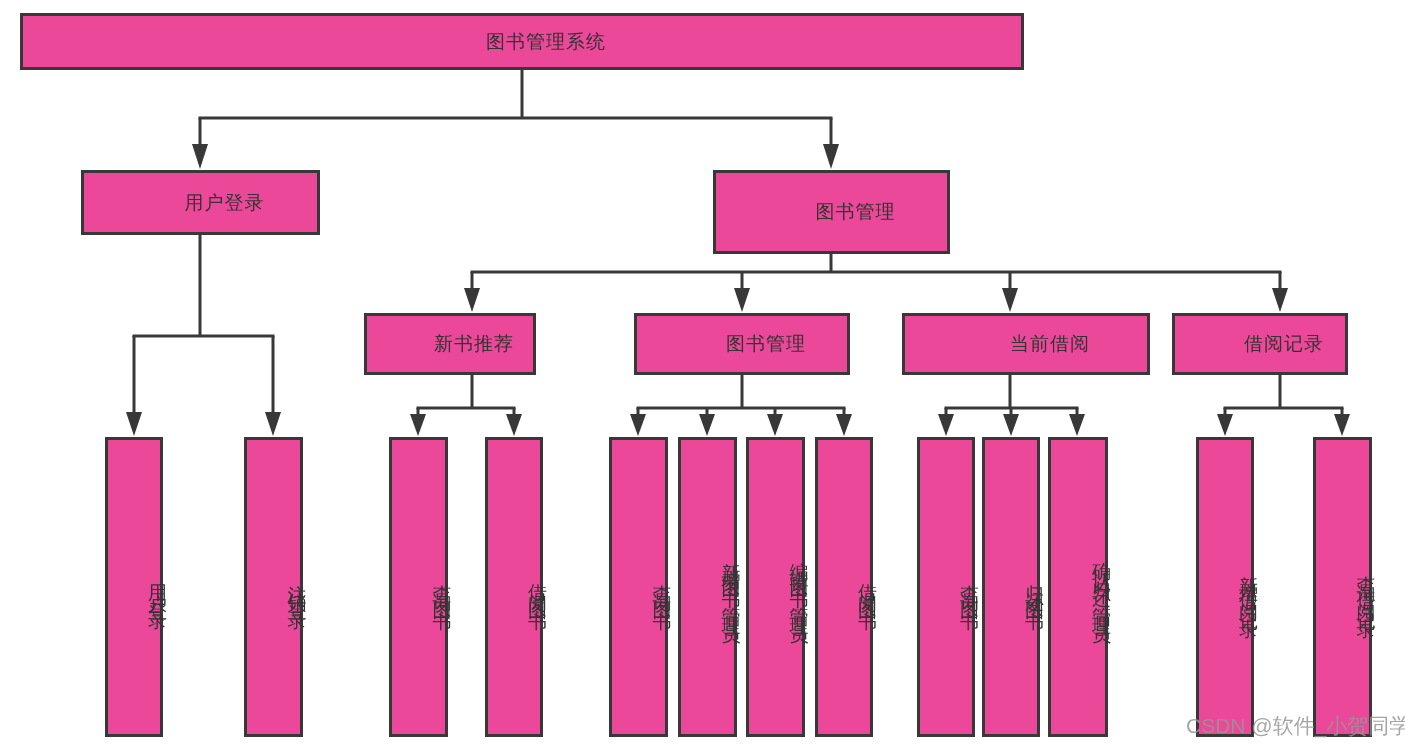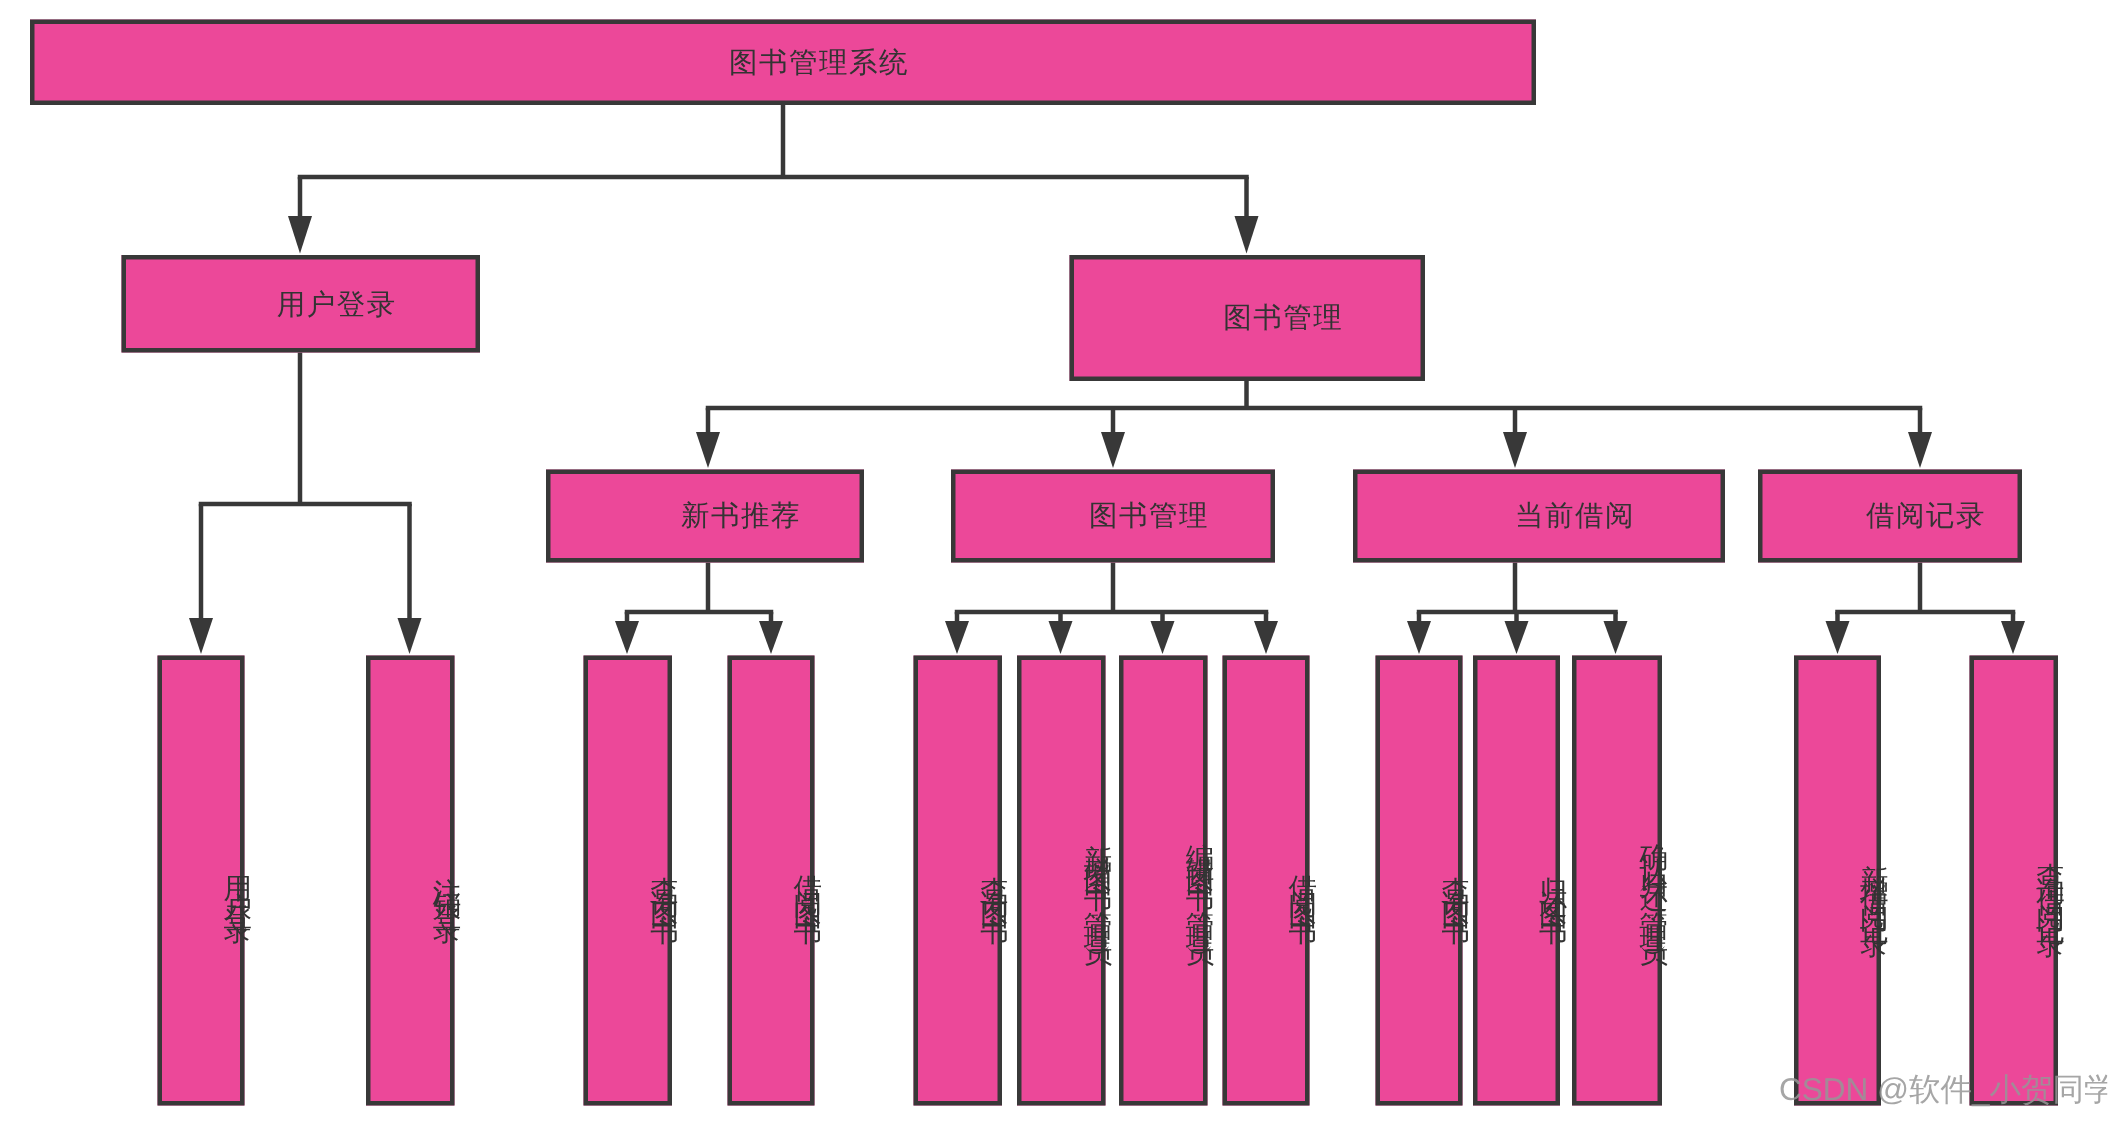--- a/index.html
+++ b/index.html
@@ -37,21 +37,21 @@
     font-size: 19px;
     letter-spacing: 9px;
     line-height: 1;
   }
   
   #n-root          { left: 20px;   top: 13px;  width: 1004px; height: 57px; }
   
   #n-user-login    { left: 81px;   top: 170px; width: 239px;  height: 65px; }
   #n-book-mgmt     { left: 713px;  top: 170px; width: 237px;  height: 84px; }
   
-  #n-new-book-rec  { left: 364px;  top: 313px; width: 212px;  height: 62px; }
+  #n-new-book-rec  { left: 364px;  top: 313px; width: 172px;  height: 62px; }
   #n-book-borrow   { left: 634px;  top: 313px; width: 216px;  height: 62px; }
   #n-current-borrow{ left: 902px;  top: 313px; width: 248px;  height: 62px; }
   #n-borrow-record { left: 1172px; top: 313px; width: 176px;  height: 62px; }
   
   #n-ul-login   { left: 105px;  top: 437px; width: 58px; height: 300px; }
   #n-ul-logout  { left: 244px;  top: 437px; width: 59px; height: 300px; }
   #n-nb-query   { left: 389px;  top: 437px; width: 59px; height: 300px; }
   #n-nb-borrow  { left: 485px;  top: 437px; width: 58px; height: 300px; }
   #n-bb-query   { left: 609px;  top: 437px; width: 59px; height: 300px; }
   #n-bb-add     { left: 678px;  top: 437px; width: 59px; height: 300px; }

